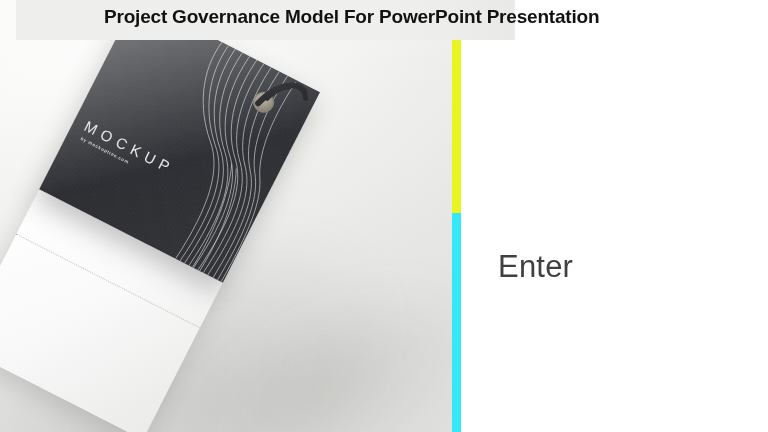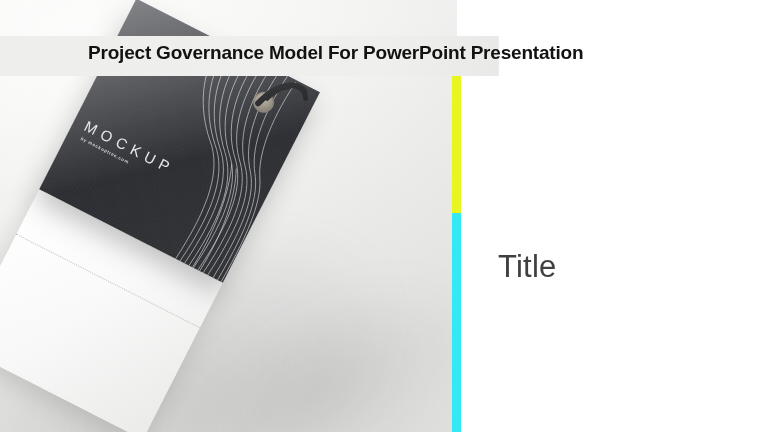--- a/index.html
+++ b/index.html
@@ -222,26 +222,25 @@
     top: 294px;
     font-size: 13.5px;
     font-weight: 400;
     color: #8c8d8f;
     line-height: 1.2;
   }
 
   
   .slide-header {
     position: absolute;
-    left: 0;
+    left: 16px;
     top: 0;
     width: 692px;
     height: 40px;
     background: linear-gradient(90deg, #eeeeec 0%, #efefed 55%, #e9e9e7 72%, #ffffff 72.2%, #ffffff 100%);
-    margin-top: 36px;
   }
   .slide-header-title {
     position: absolute;
     left: 88px;
     top: 6px;
     font-size: 19px;
     font-weight: 700;
     color: #121212;
     letter-spacing: -.2px;
     white-space: nowrap;
@@ -292,21 +291,21 @@
           <div class="tag-brand-main">MOCKUP</div>
           <div class="tag-brand-sub">by mockuptree.com</div>
         </div>
       </div>
     </div>
 
     <div class="photo-vignette"></div>
   </div>
 
   <div class="content-pane">
-    <div class="content-title">Title</div>
+    <div class="content-title">Enter</div>
   </div>
 
   <div class="accent-bar">
     <div class="accent-top" style="background: rgb(232, 245, 30);"></div>
     <div class="accent-bottom" style="background: rgb(53, 232, 245);"></div>
   </div>
 
   <div class="slide-header">
     <div class="slide-header-title">Project Governance Model For PowerPoint Presentation</div>
   </div>

